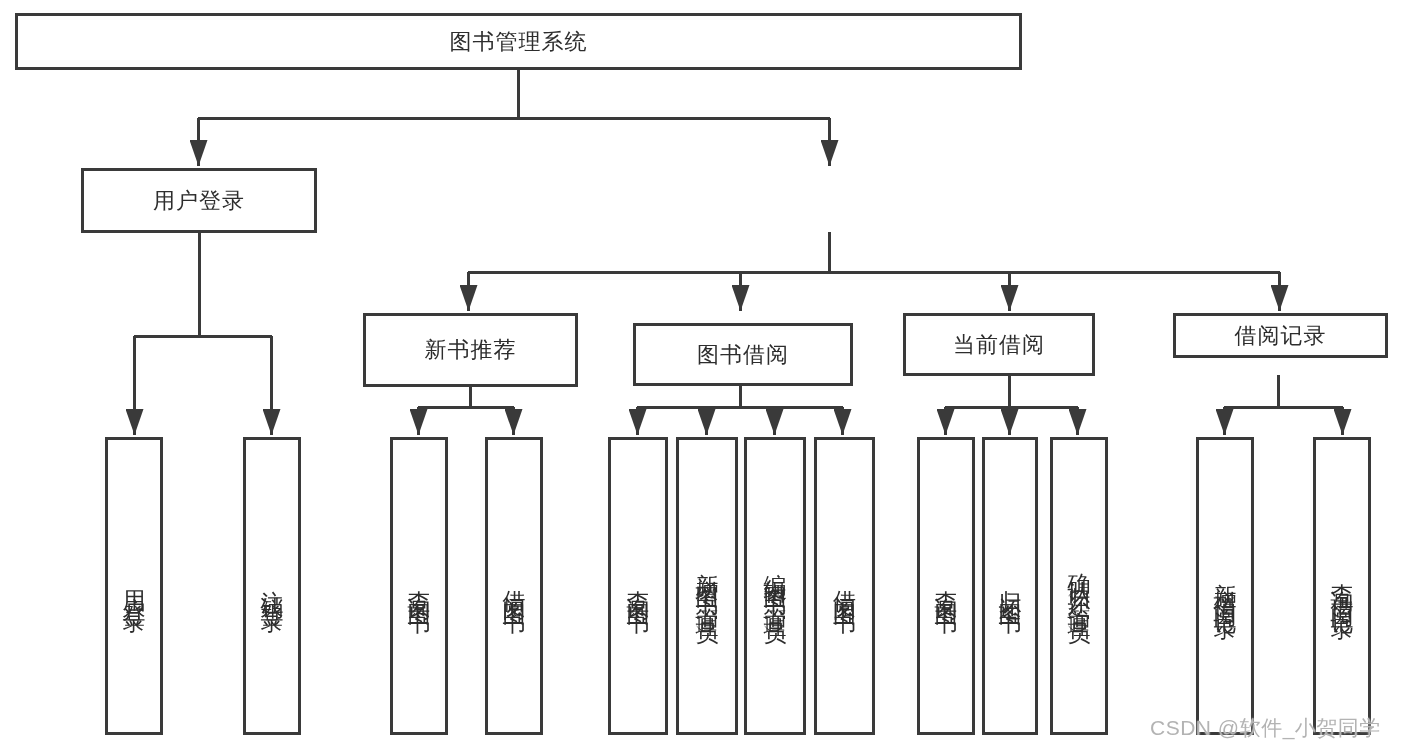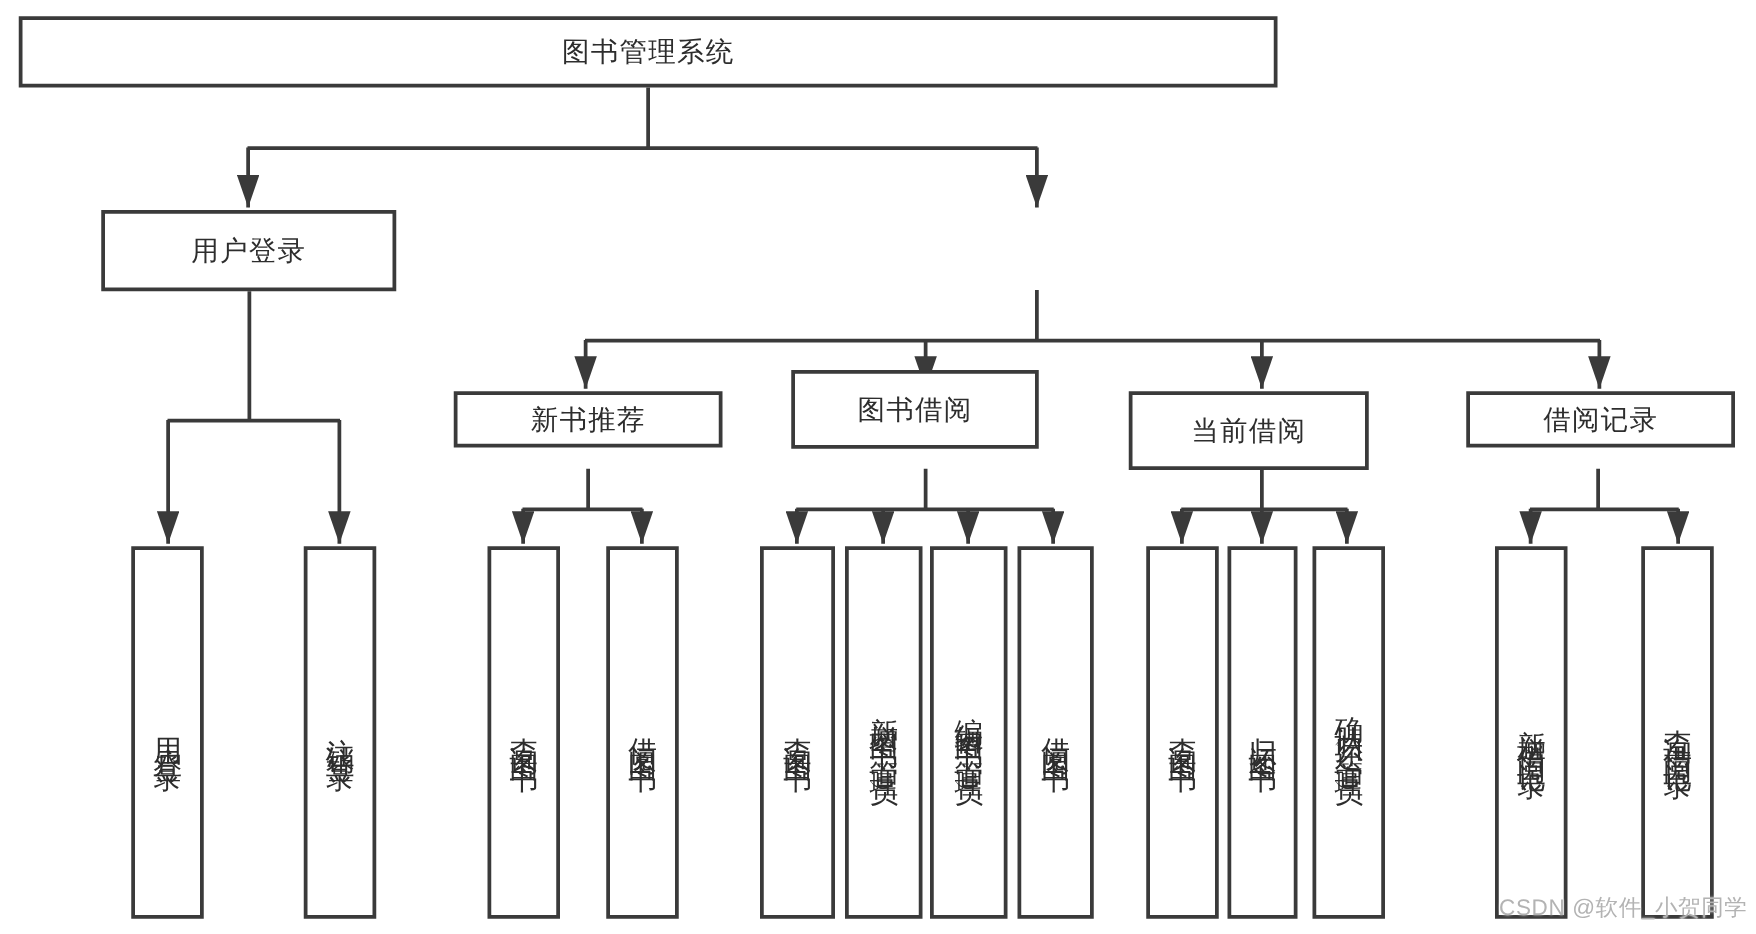--- a/index.html
+++ b/index.html
@@ -41,22 +41,21 @@
     font-size:23px;color:var(--text);
     letter-spacing:7px;
     line-height:1;
     z-index:2;
     overflow:hidden;
   }
   .vbox span{display:block;}
   #watermark{
     position:absolute;
     left:1150px;top:714px;width:248px;
-    text-align:right;
-    font-size:18px;
+    font-size:21px;
     color:var(--watermark);
     text-shadow:0 0 2px #ffffff;
     letter-spacing:0.5px;
     z-index:3;
     white-space:nowrap;
   }
 </style>
 </head>
 <body>
 
@@ -128,24 +127,24 @@
   </svg>
 
   <div class="hbox" style="left:15px;top:13px;width:1007px;height:57px">
     <span>图书管理系统</span>
   </div>
 
   <div class="hbox" style="left:81px;top:168px;width:236px;height:65px">
     <span>用户登录</span>
   </div>
 
-  <div class="hbox" style="left:363px;top:313px;width:215px;height:45px">
+  <div class="hbox" style="left:363px;top:313px;width:215px;height:74px">
     <span>新书推荐</span>
   </div>
-  <div class="hbox" style="left:633px;top:296px;width:198px;height:63px">
+  <div class="hbox" style="left:633px;top:323px;width:220px;height:63px">
     <span>图书借阅</span>
   </div>
   <div class="hbox" style="left:903px;top:313px;width:192px;height:63px">
     <span>当前借阅</span>
   </div>
   <div class="hbox" style="left:1173px;top:313px;width:215px;height:45px">
     <span>借阅记录</span>
   </div>
 
   <div class="vbox" style="left:105px;width:58px">

